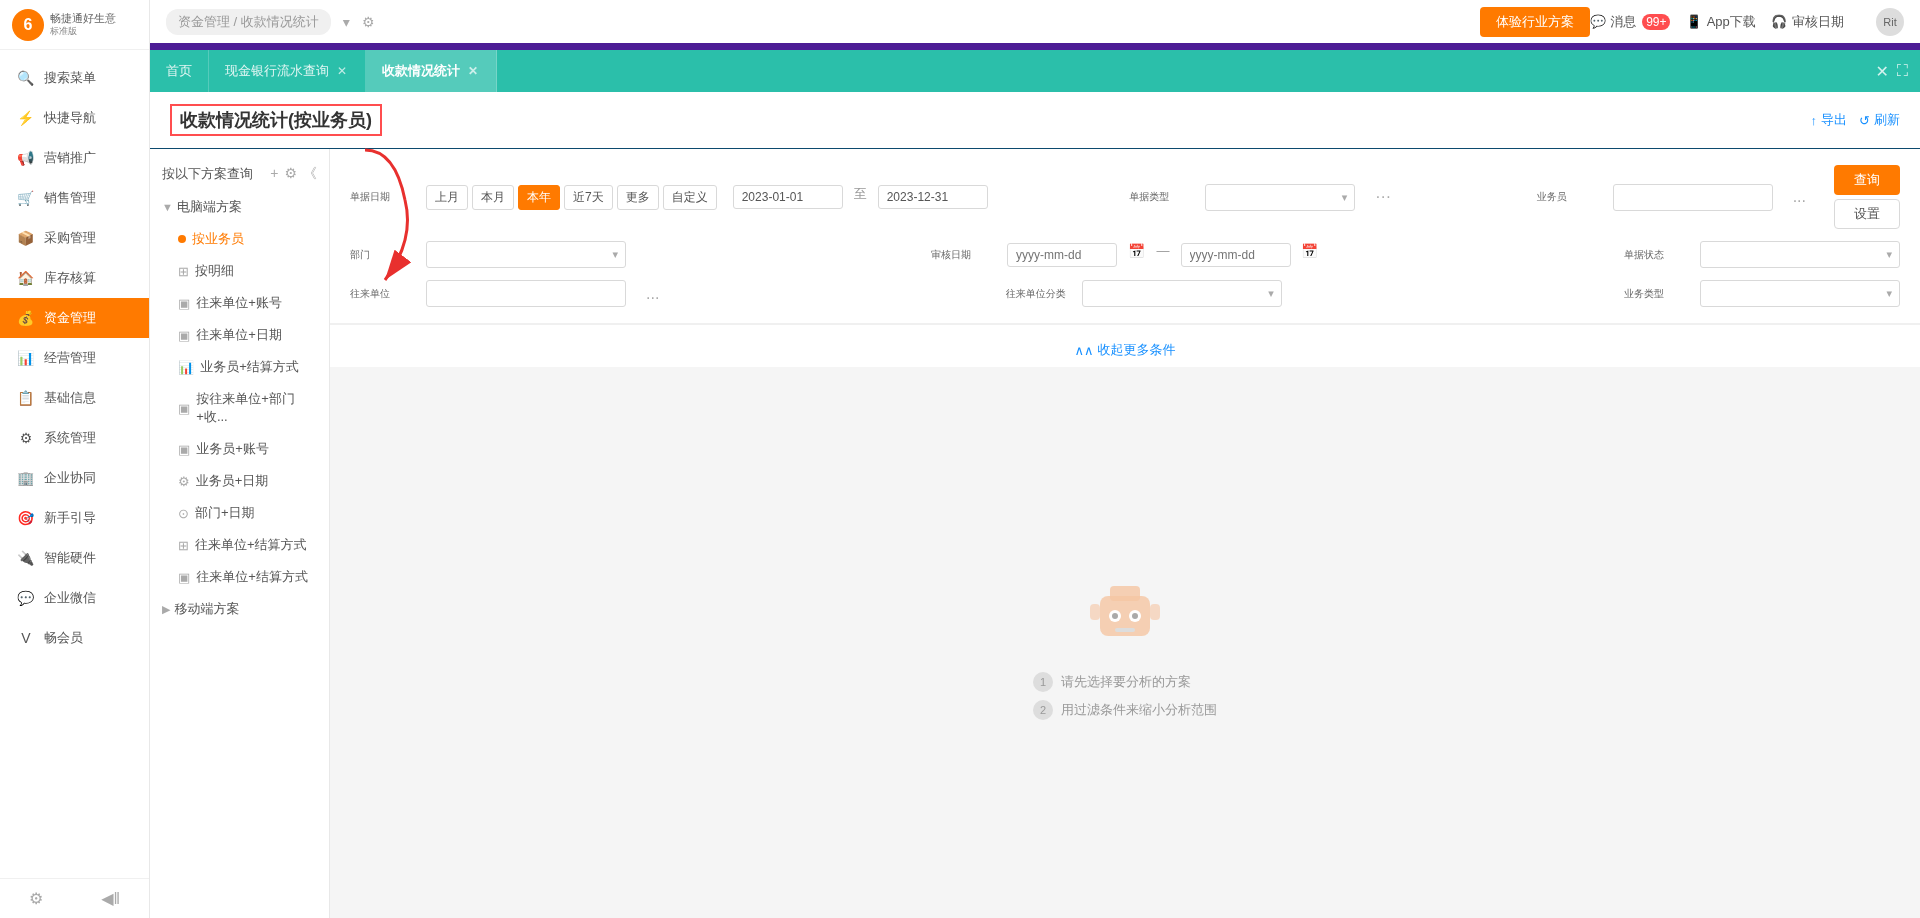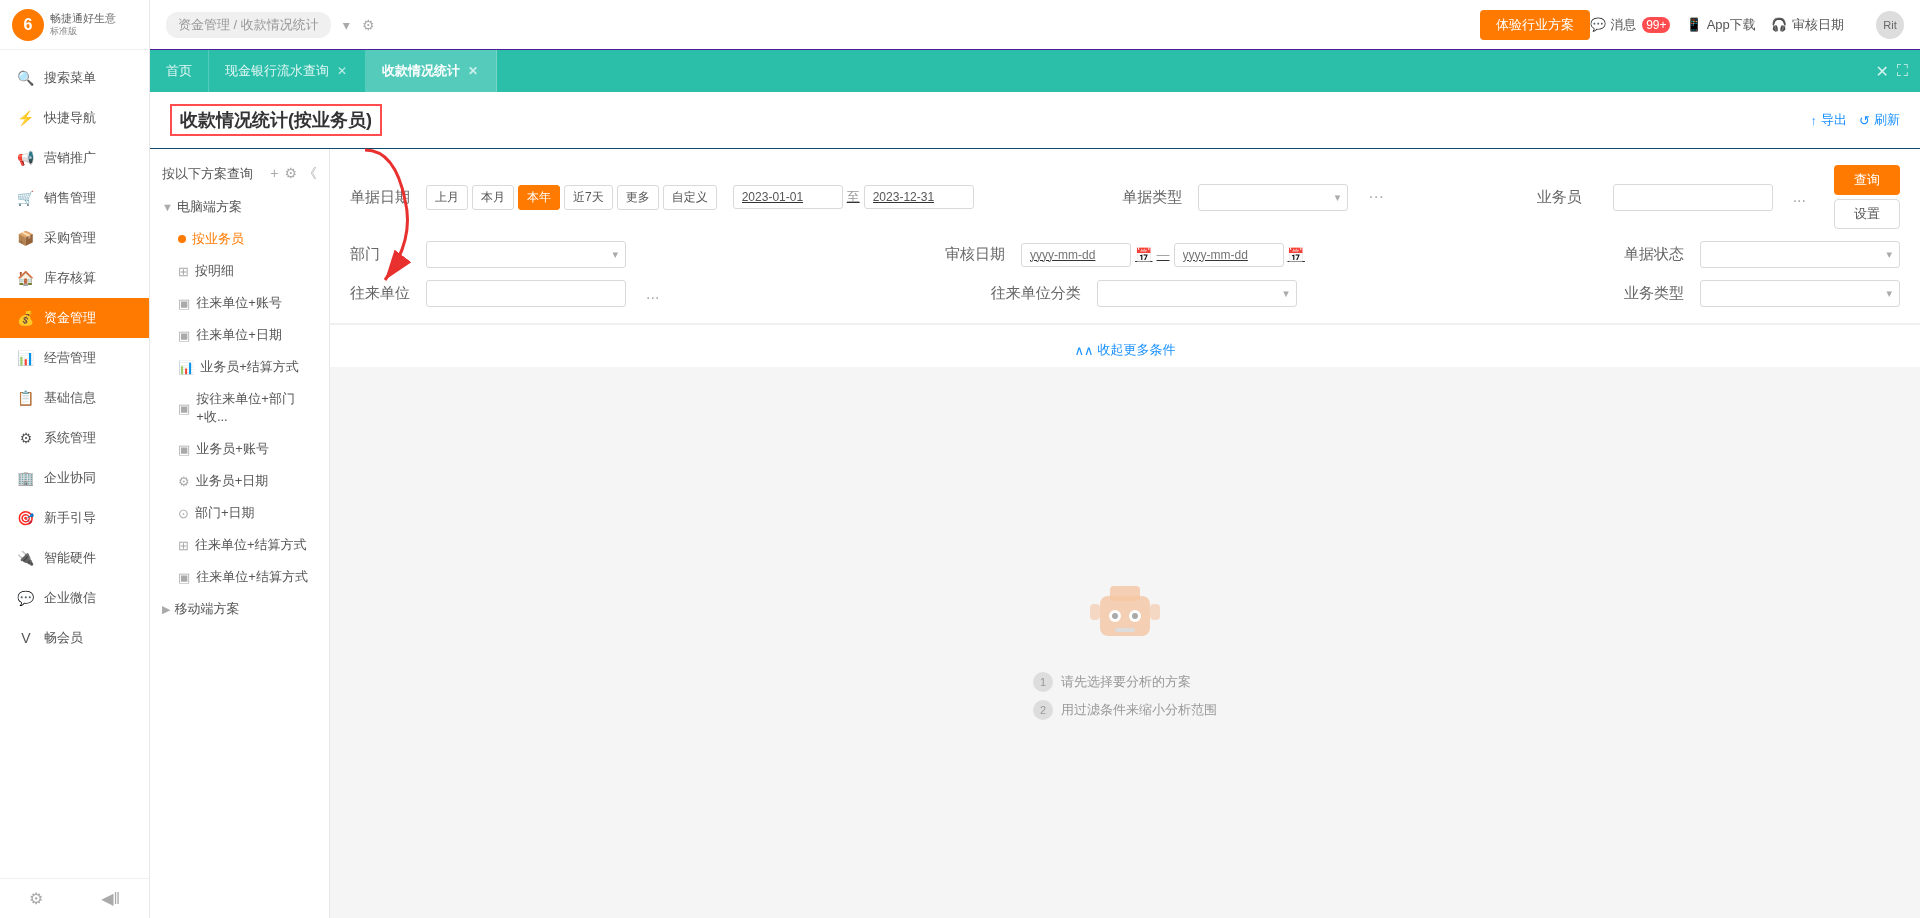--- a/index.html
+++ b/index.html
@@ -15,21 +15,21 @@
     .nav-item { display: flex; align-items: center; padding: 10px 16px; cursor: pointer; color: #555; font-size: 13px; }
     .nav-item.active { background: #ff7a00; color: white; border-radius: 0; }
     .nav-item .nav-icon { width: 20px; height: 20px; margin-right: 8px; display: flex; align-items: center; justify-content: center; font-size: 14px; }
     .sidebar-bottom { padding: 10px 0; border-top: 1px solid #f0f0f0; display: flex; align-items: center; justify-content: space-around; }
     .sidebar-bottom-icon { color: #aaa; cursor: pointer; font-size: 16px; }
 
     
     .main { flex: 1; display: flex; flex-direction: column; overflow: hidden; }
 
     
-    .top-header { height: 50px; background: #fff; border-bottom: 1px solid #4c1d95; display: flex; align-items: center; padding: 0 16px; justify-content: space-between; }
+    .top-header { height: 50px; background: #fff; border-bottom: 7px solid #4c1d95; display: flex; align-items: center; padding: 0 16px; justify-content: space-between; }
     .top-header-left { display: flex; align-items: center; gap: 12px; }
     .breadcrumb-text { font-size: 13px; color: #999; background: #f0f0f0; padding: 4px 12px; border-radius: 12px; }
     .header-search-icon { color: #aaa; cursor: pointer; font-size: 14px; }
     .settings-icon { color: #aaa; cursor: pointer; font-size: 14px; }
     .trial-btn { background: #ff7a00; color: white; border: none; padding: 6px 16px; border-radius: 4px; cursor: pointer; font-size: 13px; }
     .top-header-right { display: flex; align-items: center; gap: 16px; }
     .header-action { display: flex; align-items: center; gap: 4px; color: #555; cursor: pointer; font-size: 13px; }
     .badge { background: #ff4d4f; color: white; font-size: 12px; padding: 1px 4px; border-radius: 8px; margin-left: 2px; }
     .user-avatar { width: 28px; height: 28px; border-radius: 50%; background: #ddd; display: flex; align-items: center; justify-content: center; font-size: 11px; color: #666; margin-left: 16px; }
 
@@ -45,25 +45,25 @@
     
     .page-header { background: #fff; padding: 12px 20px; display: flex; align-items: center; justify-content: space-between; border-bottom: 1px solid #0c4a6e; }
     .page-title { font-size: 18px; font-weight: bold; color: #333; border: 2px solid #ff4d4f; padding: 2px 8px; display: inline-block; }
     .page-actions { display: flex; align-items: center; gap: 12px; }
     .action-btn { display: flex; align-items: center; gap: 4px; color: #1890ff; cursor: pointer; font-size: 13px; }
 
     
     .filter-panel { background: #fff; margin: 0; padding: 16px 20px; border-bottom: 1px solid #f0f0f0; }
     .filter-row { display: flex; align-items: center; gap: 16px; margin-bottom: 12px; flex-wrap: wrap; }
     .filter-row:last-child { margin-bottom: 0; }
-    .filter-label { color: #666; font-size: 15px; white-space: nowrap; min-width: 60px; }
+    .filter-label { color: #666; font-size: 10px; white-space: nowrap; min-width: 60px; }
     .filter-date-group { display: flex; align-items: center; gap: 4px; }
     .date-btn { padding: 3px 8px; border: 1px solid #d9d9d9; border-radius: 3px; cursor: pointer; font-size: 12px; color: #555; background: #fff; }
     .date-btn.active { background: #ff7a00; color: white; border-color: #ff7a00; }
-    .date-input-group { display: flex; align-items: center; gap: 4px; text-decoration: underline; }
+    .date-input-group { display: flex; gap: 11px; }
     .date-input { border: 1px solid #d9d9d9; border-radius: 3px; padding: 4px 8px; font-size: 12px; color: #555; background: #fff; width: 110px; outline: none; }
     .date-separator { color: #999; }
     .filter-select { border: 1px solid #d9d9d9; border-radius: 3px; padding: 5px 28px 5px 8px; font-size: 13px; color: #555; background: #fff; cursor: pointer; min-width: 150px; appearance: none; outline: none; position: relative; }
     .select-wrapper { position: relative; display: inline-flex; align-items: center; }
     .select-wrapper::after { content: '▾'; position: absolute; right: 8px; color: #aaa; pointer-events: none; font-size: 11px; }
     .filter-input { border: 1px solid #d9d9d9; border-radius: 3px; padding: 5px 8px; font-size: 13px; color: #555; background: #fff; width: 200px; outline: none; }
     .dots-btn { color: #aaa; cursor: pointer; font-size: 16px; padding: 0 4px; }
     .date-icon { color: #aaa; font-size: 14px; cursor: pointer; }
     .query-btn { background: #ff7a00; color: white; border: none; padding: 6px 20px; border-radius: 4px; cursor: pointer; font-size: 13px; }
     .set-btn { background: #fff; color: #555; border: 1px solid #d9d9d9; padding: 5px 14px; border-radius: 4px; cursor: pointer; font-size: 13px; }

